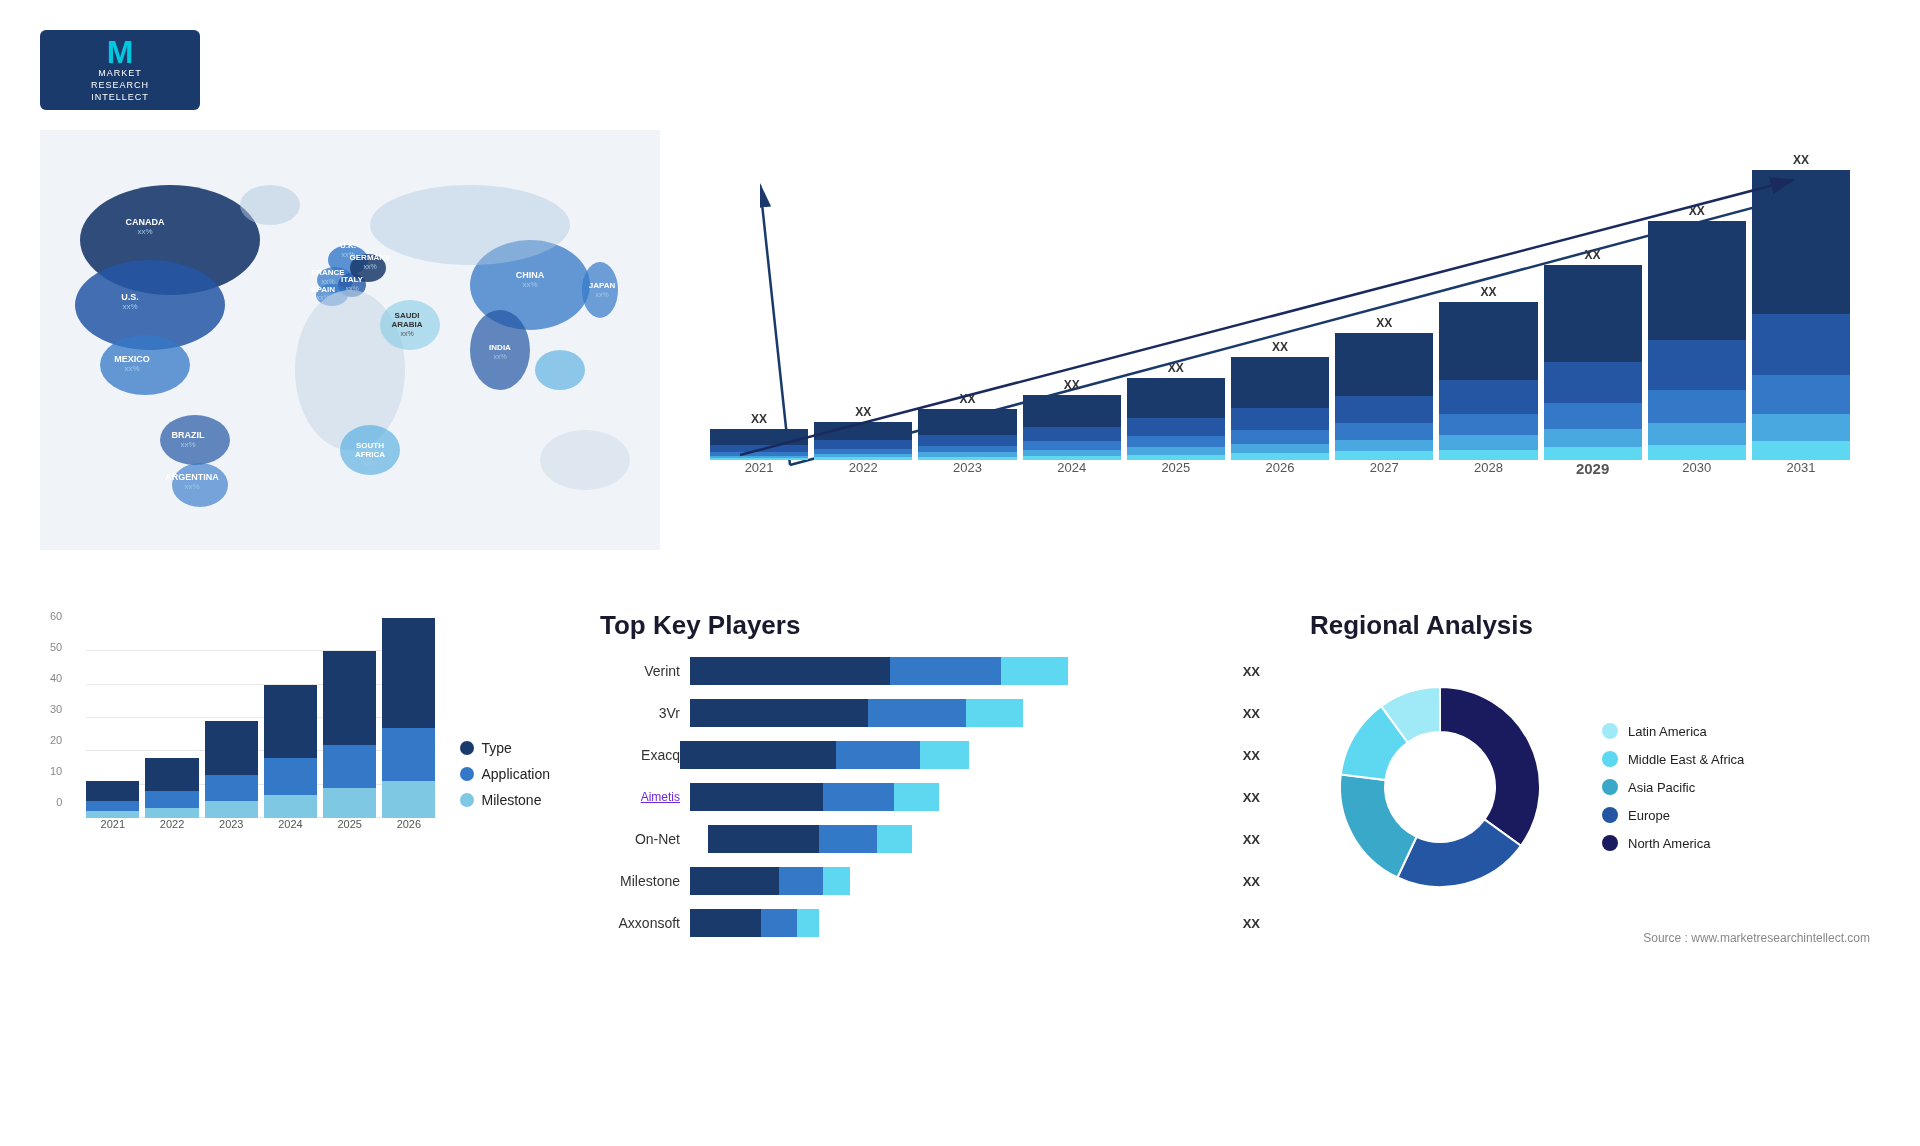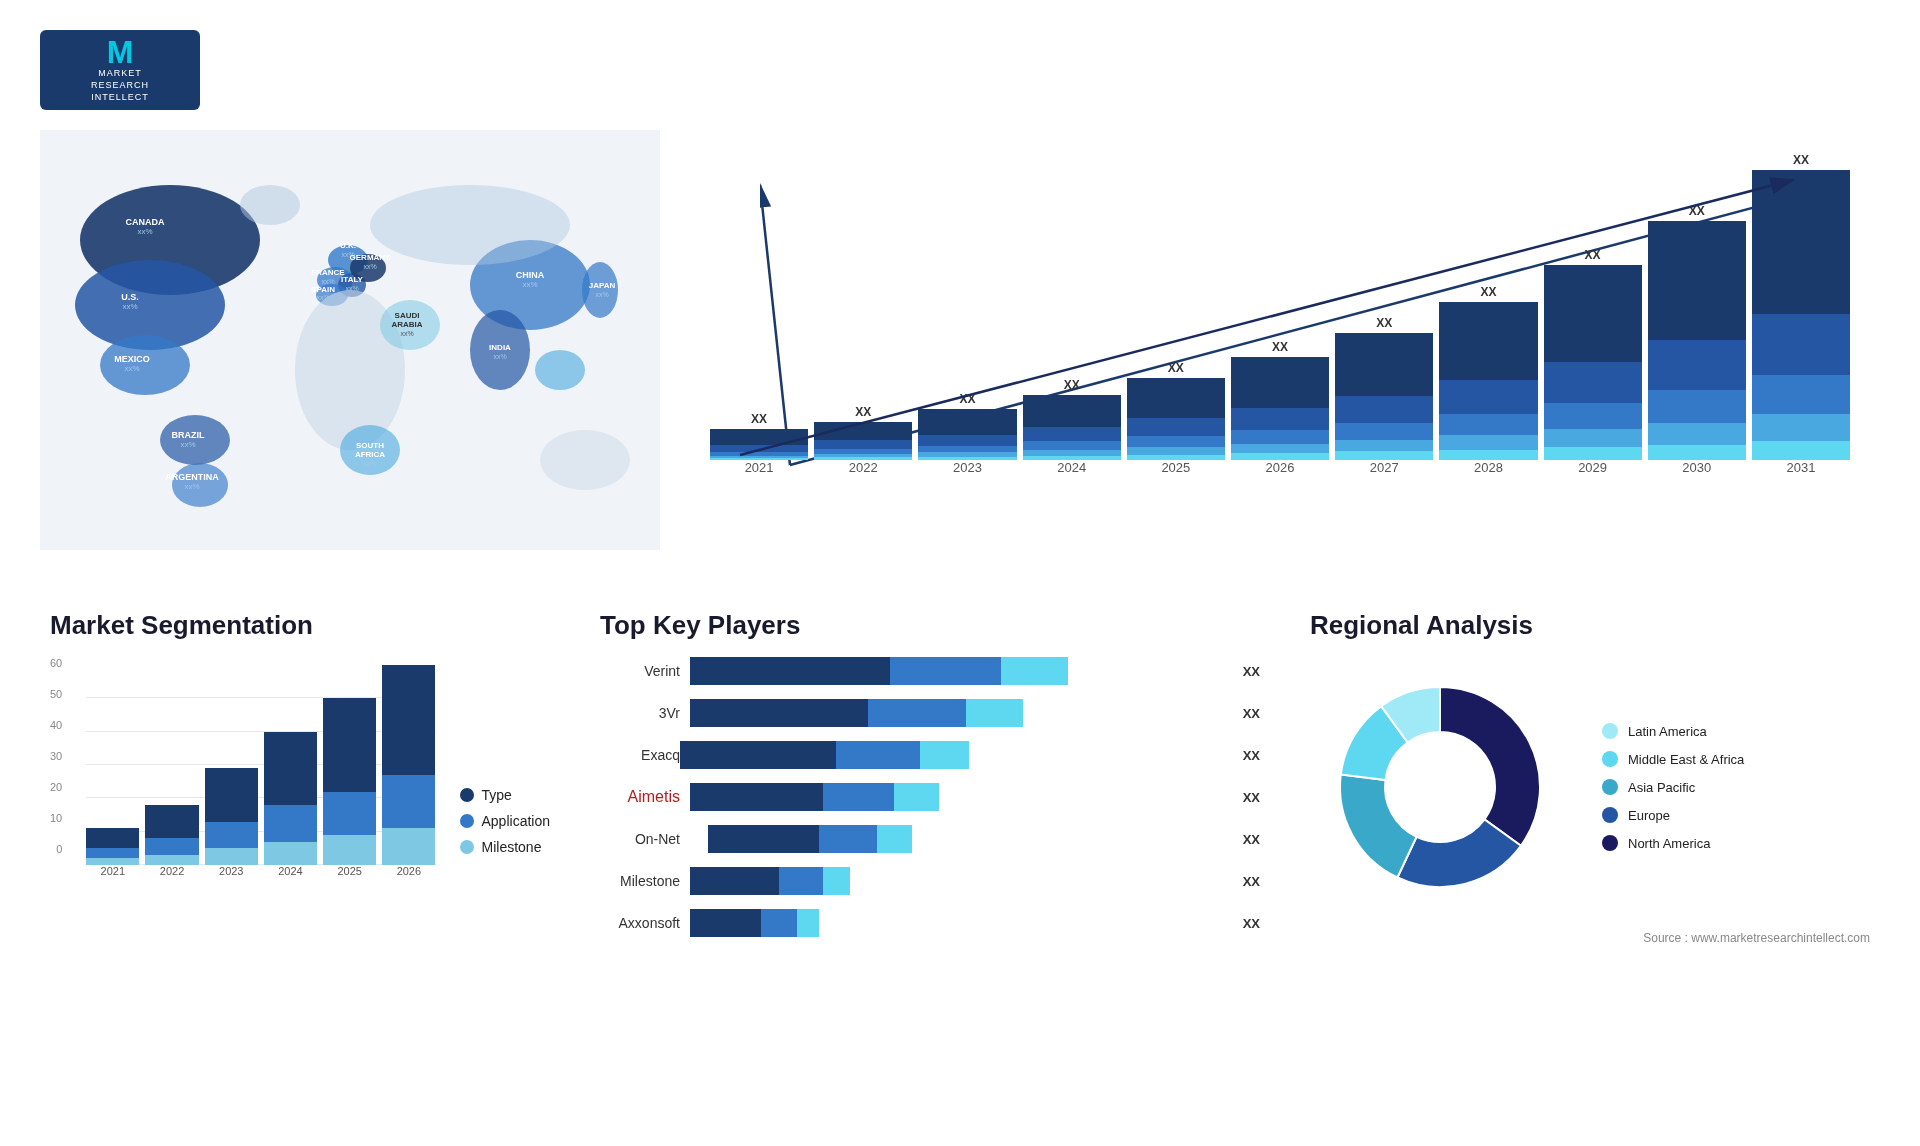--- a/index.html
+++ b/index.html
@@ -405,31 +405,30 @@
       </div>
       <div id="growth-x-labels" style="display: flex; gap: 6px; padding: 0px 10px;">
           <div style="flex: 1 1 0%; text-align: center; font-size: 13px; color: rgb(85, 85, 85);">2021</div>
           <div style="flex: 1 1 0%; text-align: center; font-size: 13px; color: rgb(85, 85, 85);">2022</div>
           <div style="flex: 1 1 0%; text-align: center; font-size: 13px; color: rgb(85, 85, 85);">2023</div>
           <div style="flex: 1 1 0%; text-align: center; font-size: 13px; color: rgb(85, 85, 85);">2024</div>
           <div style="flex: 1 1 0%; text-align: center; font-size: 13px; color: rgb(85, 85, 85);">2025</div>
           <div style="flex: 1 1 0%; text-align: center; font-size: 13px; color: rgb(85, 85, 85);">2026</div>
           <div style="flex: 1 1 0%; text-align: center; font-size: 13px; color: rgb(85, 85, 85);">2027</div>
           <div style="flex: 1 1 0%; text-align: center; font-size: 13px; color: rgb(85, 85, 85);">2028</div>
-          <div style="flex: 1 1 0%; text-align: center; font-size: 13px; color: rgb(85, 85, 85);">2029</div>
+          <div style="flex: 1 1 0%; text-align: center; font-size: 15px; color: rgb(85, 85, 85); font-weight: bold;">2029</div>
           <div style="flex: 1 1 0%; text-align: center; font-size: 13px; color: rgb(85, 85, 85);">2030</div>
           <div style="flex: 1 1 0%; text-align: center; font-size: 13px; color: rgb(85, 85, 85);">2031</div>
         </div>
     </div>
   </div>
 
   <div class="bottom-grid">
 
     <div class="segmentation-section">
-      <div class="section-title">Market Segmentation</div>
       <div class="seg-chart-area">
         <div class="seg-y-axis" id="seg-y-axis">
             <div style="font-size: 11px; color: rgb(136, 136, 136);">60</div>
             <div style="font-size: 11px; color: rgb(136, 136, 136);">50</div>
             <div style="font-size: 11px; color: rgb(136, 136, 136);">40</div>
             <div style="font-size: 11px; color: rgb(136, 136, 136);">30</div>
             <div style="font-size: 11px; color: rgb(136, 136, 136);">20</div>
             <div style="font-size: 11px; color: rgb(136, 136, 136);">10</div>
             <div style="font-size: 11px; color: rgb(136, 136, 136);">0</div>
           </div>
@@ -536,21 +535,21 @@
           <div style="display: flex; align-items: center; margin-bottom: 6px;">
             <div style="width: 80px; font-size: 14px; color: rgb(51, 51, 51); text-align: right; flex-shrink: 0;">Exacq</div>
             <div style="flex: 1 1 0%; height: 28px; display: flex;">
               <div style="height: 100%; width: 155.556px; background: rgb(26, 58, 107);"></div>
               <div style="height: 100%; width: 84.4444px; background: rgb(52, 120, 200);"></div>
               <div style="height: 100%; width: 48.8889px; background: rgb(93, 216, 240);"></div>
             </div>
             <div style="font-size: 13px; font-weight: 700; color: rgb(51, 51, 51); margin-left: 6px;">XX</div>
           </div>
           <div style="display: flex; align-items: center; gap: 10px; margin-bottom: 6px;">
-            <div style="width: 80px; font-size: 16px; color: #b91c1c; text-align: right; flex-shrink: 0;">Aimetis</div>
+            <div style="width: 80px; font-size: 12px; color: #6d28d9; text-align: right; flex-shrink: 0; text-decoration: underline;">Aimetis</div>
             <div style="flex: 1 1 0%; height: 28px; display: flex;">
               <div style="height: 100%; width: 133.333px; background: rgb(26, 58, 107);"></div>
               <div style="height: 100%; width: 71.1111px; background: rgb(52, 120, 200);"></div>
               <div style="height: 100%; width: 44.4444px; background: rgb(93, 216, 240);"></div>
             </div>
             <div style="font-size: 13px; font-weight: 700; color: rgb(51, 51, 51); margin-left: 6px;">XX</div>
           </div>
           <div style="display: flex; align-items: center; gap: 28px; margin-bottom: 6px;">
             <div style="width: 80px; font-size: 14px; color: rgb(51, 51, 51); text-align: right; flex-shrink: 0;">On-Net</div>
             <div style="flex: 1 1 0%; height: 28px; display: flex;">

